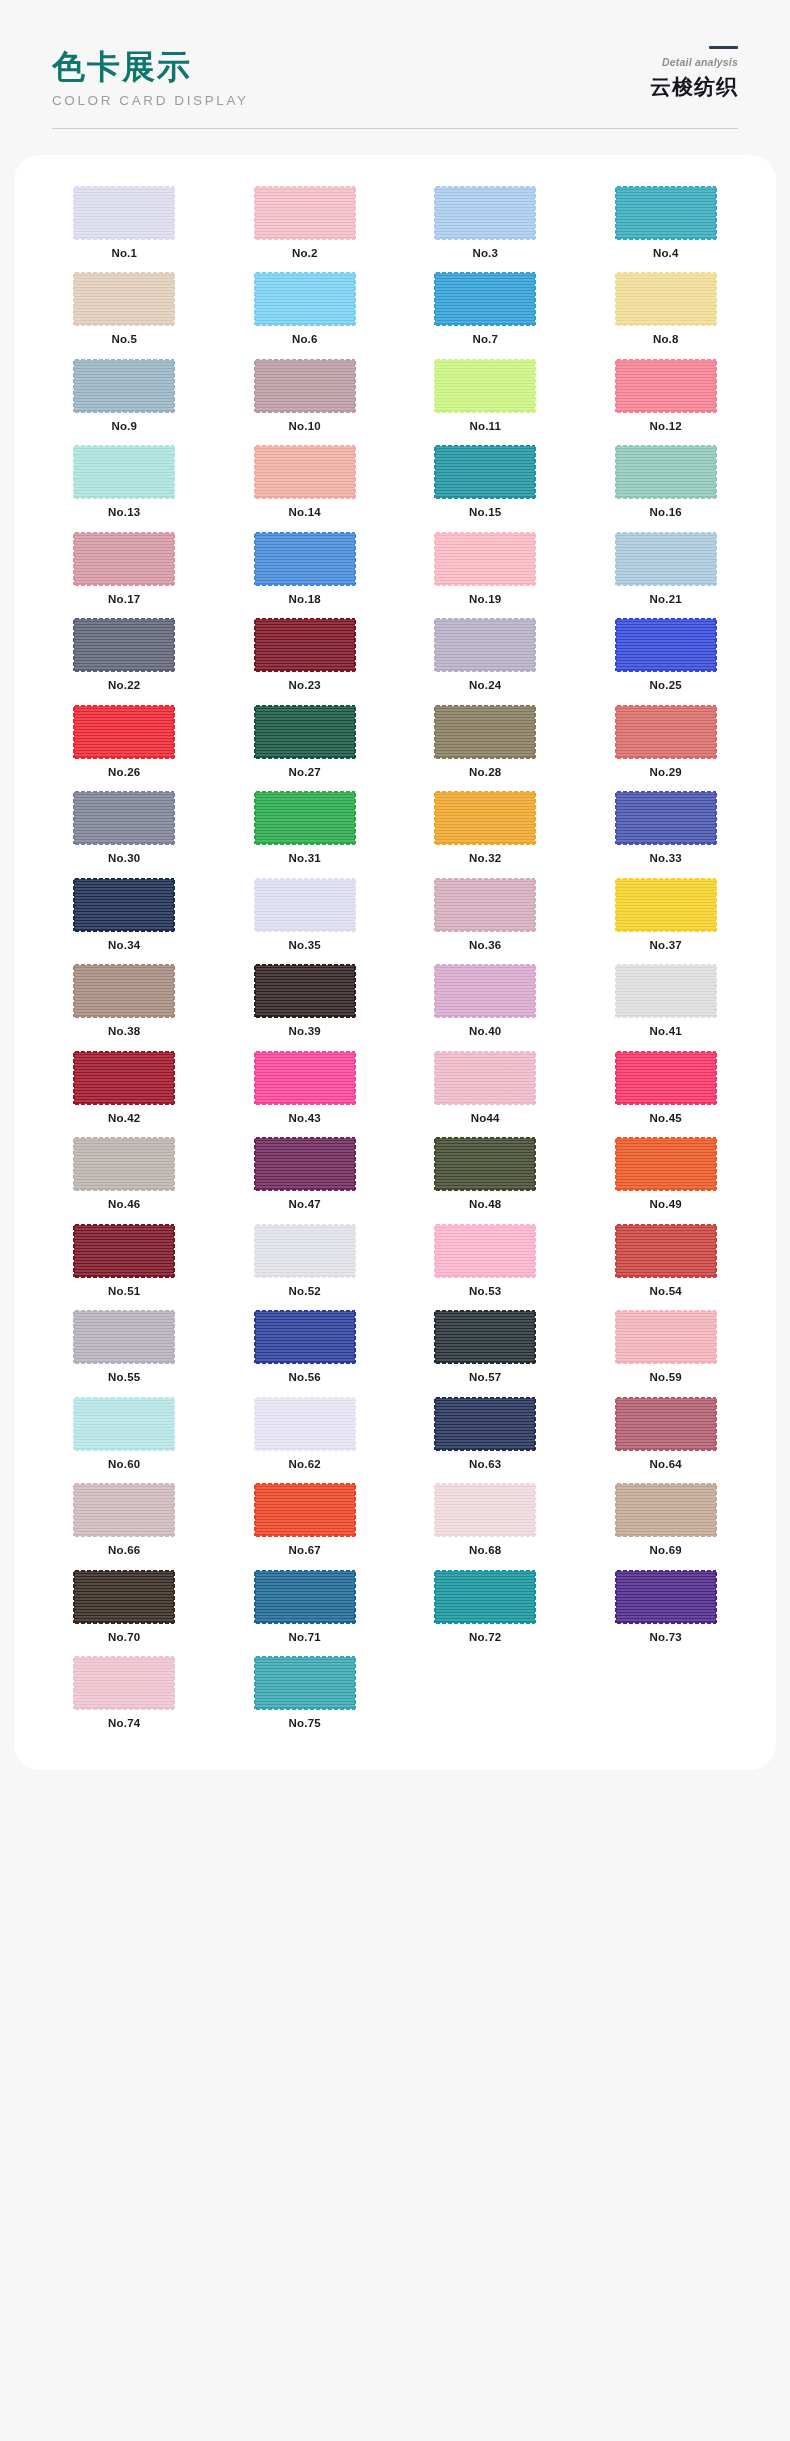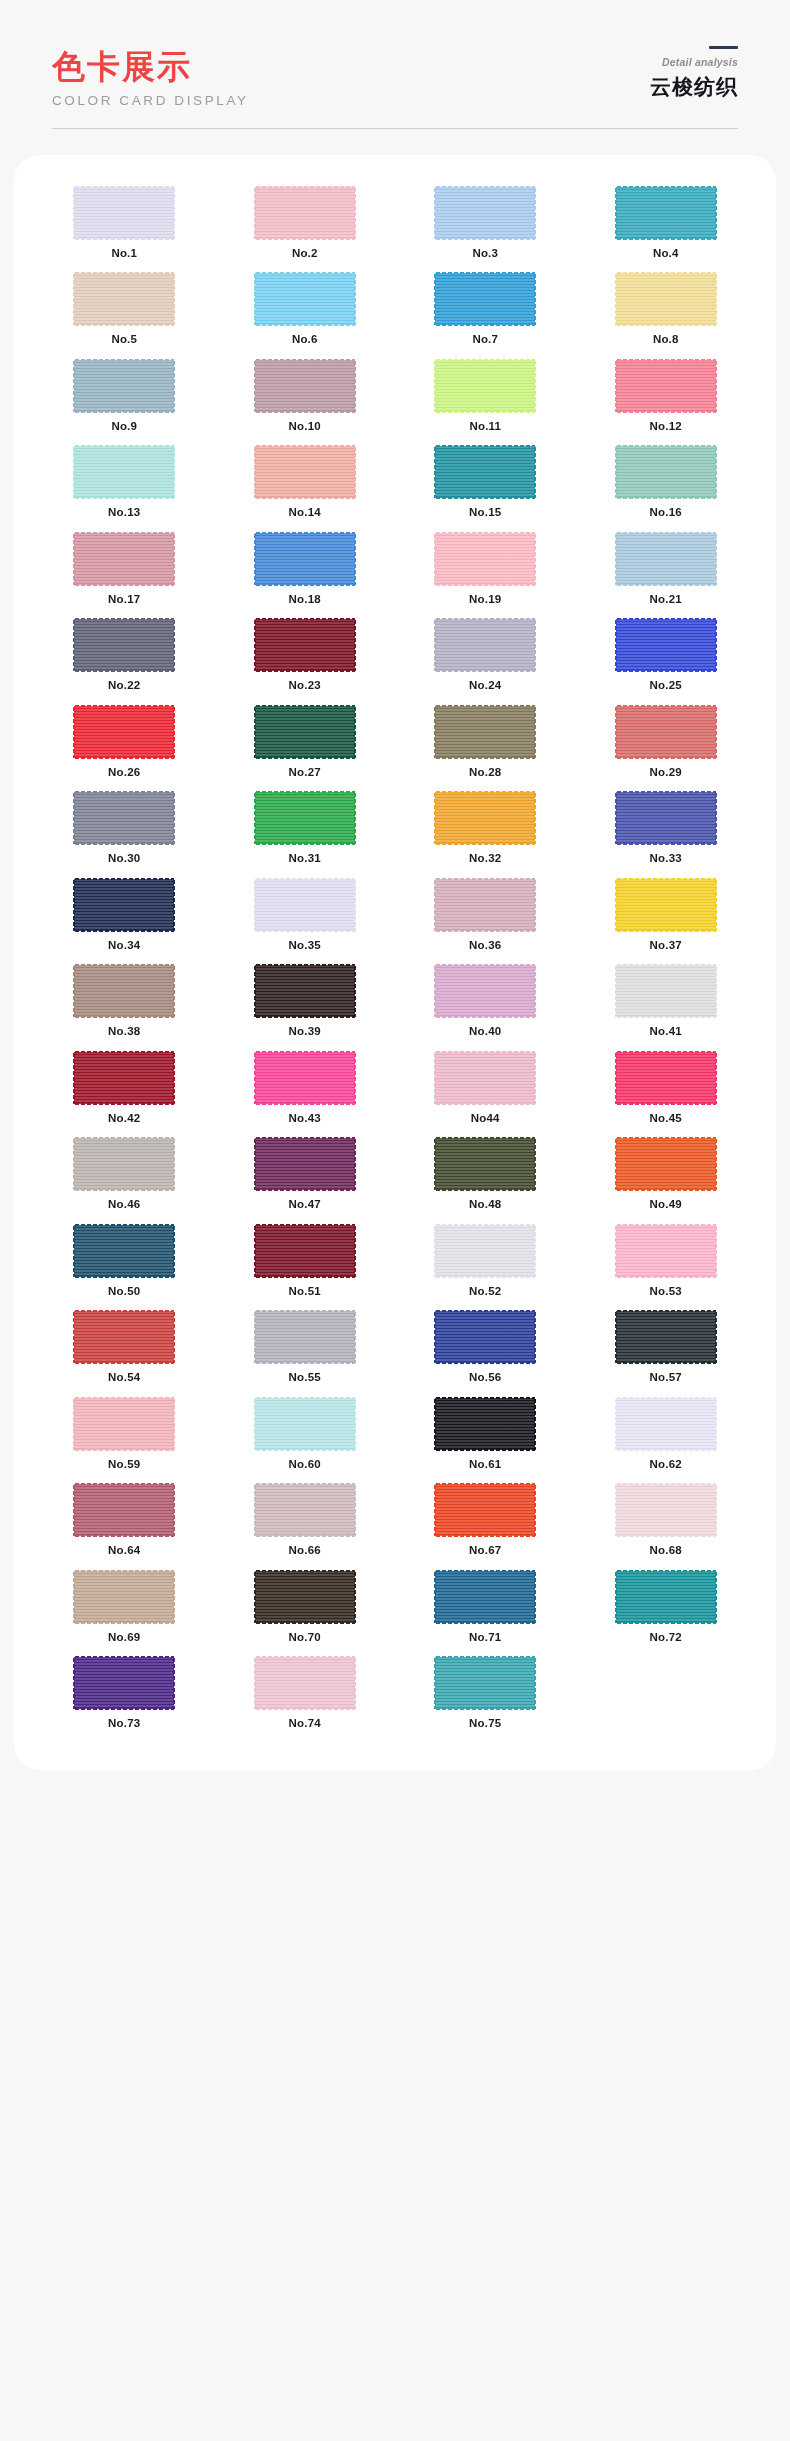--- a/index.html
+++ b/index.html
@@ -22,21 +22,21 @@
   .header{
     padding:44px 52px 0 52px;
     display:flex;
     align-items:flex-start;
     justify-content:space-between;
   }
   .header-left{ padding-top:4px; }
   .title-cn{
     font-size:33px;
     font-weight:bold;
-    color:#ef4444;
+    color:#0f766e;
     letter-spacing:2px;
     line-height:1.15;
     margin:0 0 7px 0;
     white-space:nowrap;
   }
   .title-en{
     font-size:13.5px;
     color:#9d9d9d;
     letter-spacing:2.6px;
     margin:0;
@@ -762,32 +762,20 @@
             <div class="teeth top" style="background-image: radial-gradient(2.2px at 3px 3px, rgb(236, 87, 34) 98%, transparent 100%); background-position: 0px 0px;"></div>
             <div class="teeth bot" style="background-image: radial-gradient(2.2px at 3px 0px, rgb(236, 87, 34) 98%, transparent 100%); background-position: 0px 0px;"></div>
             <div class="teeth-v lft" style="background-image: radial-gradient(2.2px at 3px 3px, rgb(236, 87, 34) 98%, transparent 100%);"></div>
             <div class="teeth-v rgt" style="background-image: radial-gradient(2.2px at 0px 3px, rgb(236, 87, 34) 98%, transparent 100%);"></div>
           </div>
           <div class="label">No.49</div>
         </div>
         <div class="cell">
           <div class="swatch-wrap">
             <div class="swatch">
-              <div class="swatch-inner" style="background: rgb(30, 79, 107);"></div>
-            </div>
-            <div class="teeth top" style="background-image: radial-gradient(2.2px at 3px 3px, rgb(30, 79, 107) 98%, transparent 100%); background-position: 0px 0px;"></div>
-            <div class="teeth bot" style="background-image: radial-gradient(2.2px at 3px 0px, rgb(30, 79, 107) 98%, transparent 100%); background-position: 0px 0px;"></div>
-            <div class="teeth-v lft" style="background-image: radial-gradient(2.2px at 3px 3px, rgb(30, 79, 107) 98%, transparent 100%);"></div>
-            <div class="teeth-v rgt" style="background-image: radial-gradient(2.2px at 0px 3px, rgb(30, 79, 107) 98%, transparent 100%);"></div>
-          </div>
-          <div class="label">No.50</div>
-        </div>
-        <div class="cell">
-          <div class="swatch-wrap">
-            <div class="swatch">
               <div class="swatch-inner" style="background: rgb(122, 20, 37);"></div>
             </div>
             <div class="teeth top" style="background-image: radial-gradient(2.2px at 3px 3px, rgb(122, 20, 37) 98%, transparent 100%); background-position: 0px 0px;"></div>
             <div class="teeth bot" style="background-image: radial-gradient(2.2px at 3px 0px, rgb(122, 20, 37) 98%, transparent 100%); background-position: 0px 0px;"></div>
             <div class="teeth-v lft" style="background-image: radial-gradient(2.2px at 3px 3px, rgb(122, 20, 37) 98%, transparent 100%);"></div>
             <div class="teeth-v rgt" style="background-image: radial-gradient(2.2px at 0px 3px, rgb(122, 20, 37) 98%, transparent 100%);"></div>
           </div>
           <div class="label">No.51</div>
         </div>
         <div class="cell">
@@ -882,40 +870,40 @@
             <div class="teeth top" style="background-image: radial-gradient(2.2px at 3px 3px, rgb(182, 230, 230) 98%, transparent 100%); background-position: 0px 0px;"></div>
             <div class="teeth bot" style="background-image: radial-gradient(2.2px at 3px 0px, rgb(182, 230, 230) 98%, transparent 100%); background-position: 0px 0px;"></div>
             <div class="teeth-v lft" style="background-image: radial-gradient(2.2px at 3px 3px, rgb(182, 230, 230) 98%, transparent 100%);"></div>
             <div class="teeth-v rgt" style="background-image: radial-gradient(2.2px at 0px 3px, rgb(182, 230, 230) 98%, transparent 100%);"></div>
           </div>
           <div class="label">No.60</div>
         </div>
         <div class="cell">
           <div class="swatch-wrap">
             <div class="swatch">
-              <div class="swatch-inner" style="background: rgb(21, 22, 28);"></div>
-            </div>
-            <div class="teeth top" style="background-image: radial-gradient(2.2px at 3px 3px, rgb(21, 22, 28) 98%, transparent 100%); background-position: 0px 0px;"></div>
-            <div class="teeth bot" style="background-image: radial-gradient(2.2px at 3px 0px, rgb(21, 22, 28) 98%, transparent 100%); background-position: 0px 0px;"></div>
-            <div class="teeth-v lft" style="background-image: radial-gradient(2.2px at 3px 3px, rgb(21, 22, 28) 98%, transparent 100%);"></div>
-            <div class="teeth-v rgt" style="background-image: radial-gradient(2.2px at 0px 3px, rgb(21, 22, 28) 98%, transparent 100%);"></div>
-          </div>
-          <div class="label">No.61</div>
-        </div>
-        <div class="cell">
-          <div class="swatch-wrap">
-            <div class="swatch">
               <div class="swatch-inner" style="background: rgb(230, 228, 244);"></div>
             </div>
             <div class="teeth top" style="background-image: radial-gradient(2.2px at 3px 3px, rgb(230, 228, 244) 98%, transparent 100%); background-position: 0px 0px;"></div>
             <div class="teeth bot" style="background-image: radial-gradient(2.2px at 3px 0px, rgb(230, 228, 244) 98%, transparent 100%); background-position: 0px 0px;"></div>
             <div class="teeth-v lft" style="background-image: radial-gradient(2.2px at 3px 3px, rgb(230, 228, 244) 98%, transparent 100%);"></div>
             <div class="teeth-v rgt" style="background-image: radial-gradient(2.2px at 0px 3px, rgb(230, 228, 244) 98%, transparent 100%);"></div>
           </div>
           <div class="label">No.62</div>
+        </div>
+        <div class="cell">
+          <div class="swatch-wrap">
+            <div class="swatch">
+              <div class="swatch-inner" style="background: rgb(34, 46, 85);"></div>
+            </div>
+            <div class="teeth top" style="background-image: radial-gradient(2.2px at 3px 3px, rgb(34, 46, 85) 98%, transparent 100%); background-position: 0px 0px;"></div>
+            <div class="teeth bot" style="background-image: radial-gradient(2.2px at 3px 0px, rgb(34, 46, 85) 98%, transparent 100%); background-position: 0px 0px;"></div>
+            <div class="teeth-v lft" style="background-image: radial-gradient(2.2px at 3px 3px, rgb(34, 46, 85) 98%, transparent 100%);"></div>
+            <div class="teeth-v rgt" style="background-image: radial-gradient(2.2px at 0px 3px, rgb(34, 46, 85) 98%, transparent 100%);"></div>
+          </div>
+          <div class="label">No.63</div>
         </div>
         <div class="cell">
           <div class="swatch-wrap">
             <div class="swatch">
               <div class="swatch-inner" style="background: rgb(176, 91, 109);"></div>
             </div>
             <div class="teeth top" style="background-image: radial-gradient(2.2px at 3px 3px, rgb(176, 91, 109) 98%, transparent 100%); background-position: 0px 0px;"></div>
             <div class="teeth bot" style="background-image: radial-gradient(2.2px at 3px 0px, rgb(176, 91, 109) 98%, transparent 100%); background-position: 0px 0px;"></div>
             <div class="teeth-v lft" style="background-image: radial-gradient(2.2px at 3px 3px, rgb(176, 91, 109) 98%, transparent 100%);"></div>
             <div class="teeth-v rgt" style="background-image: radial-gradient(2.2px at 0px 3px, rgb(176, 91, 109) 98%, transparent 100%);"></div>

